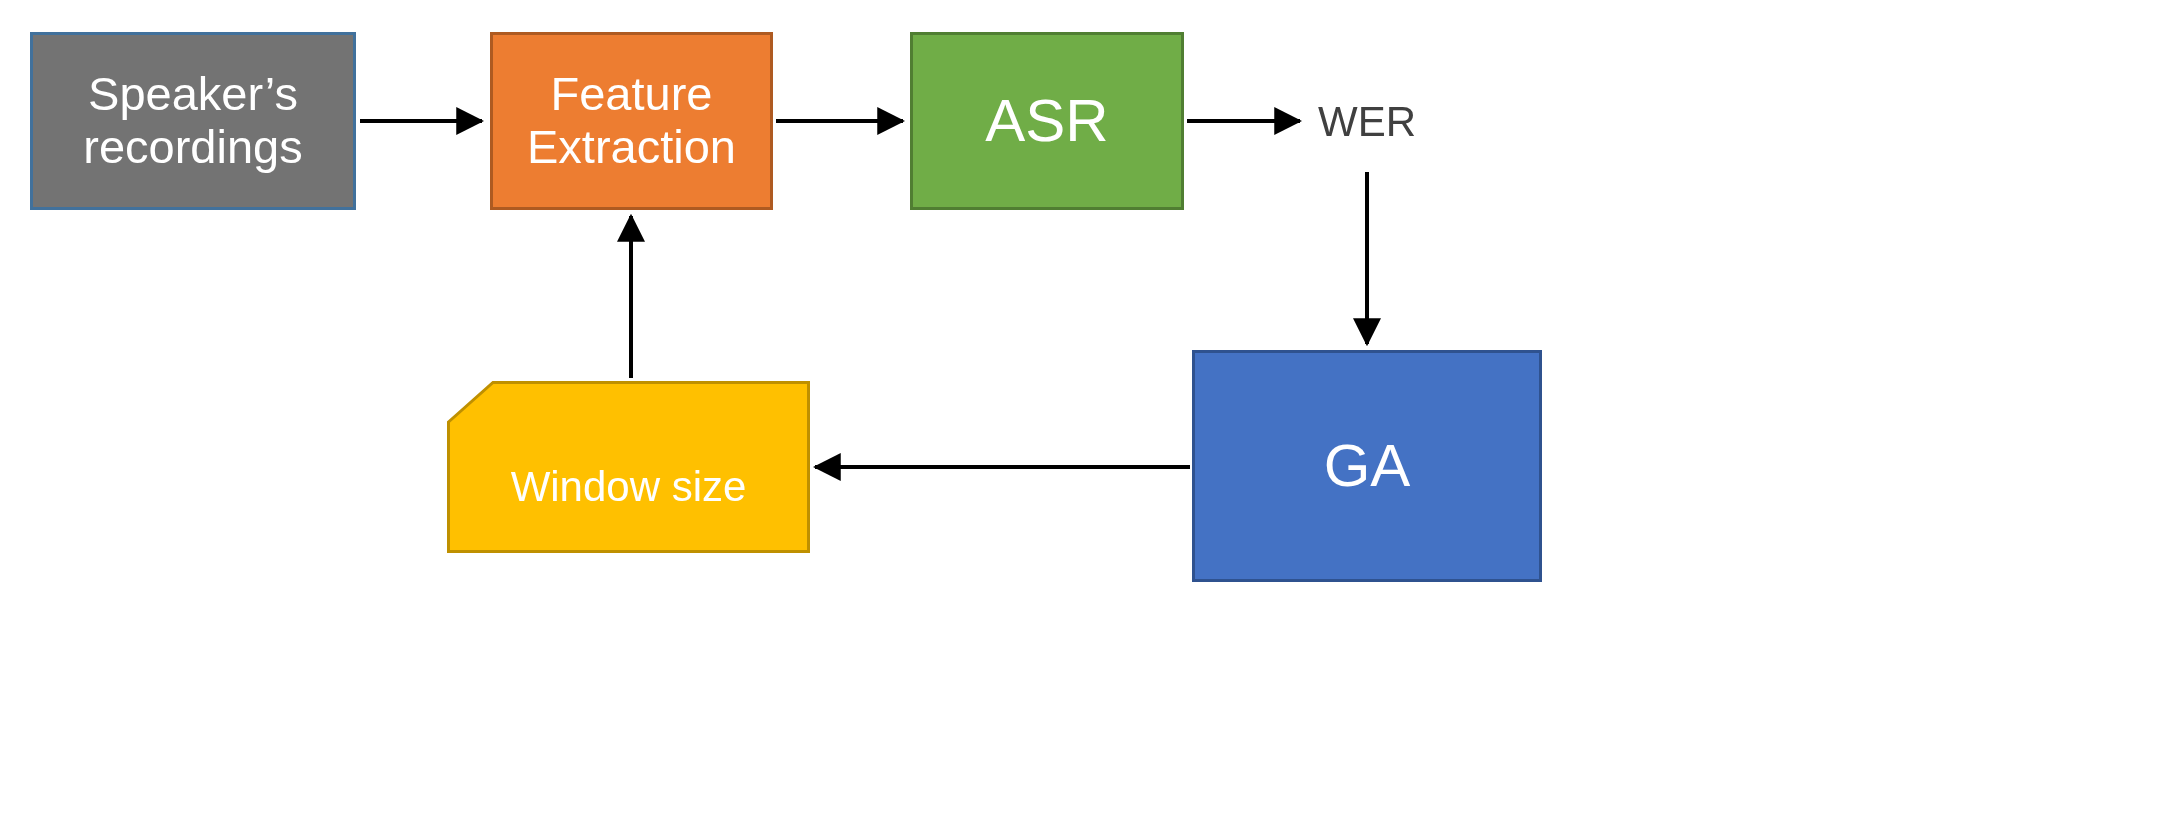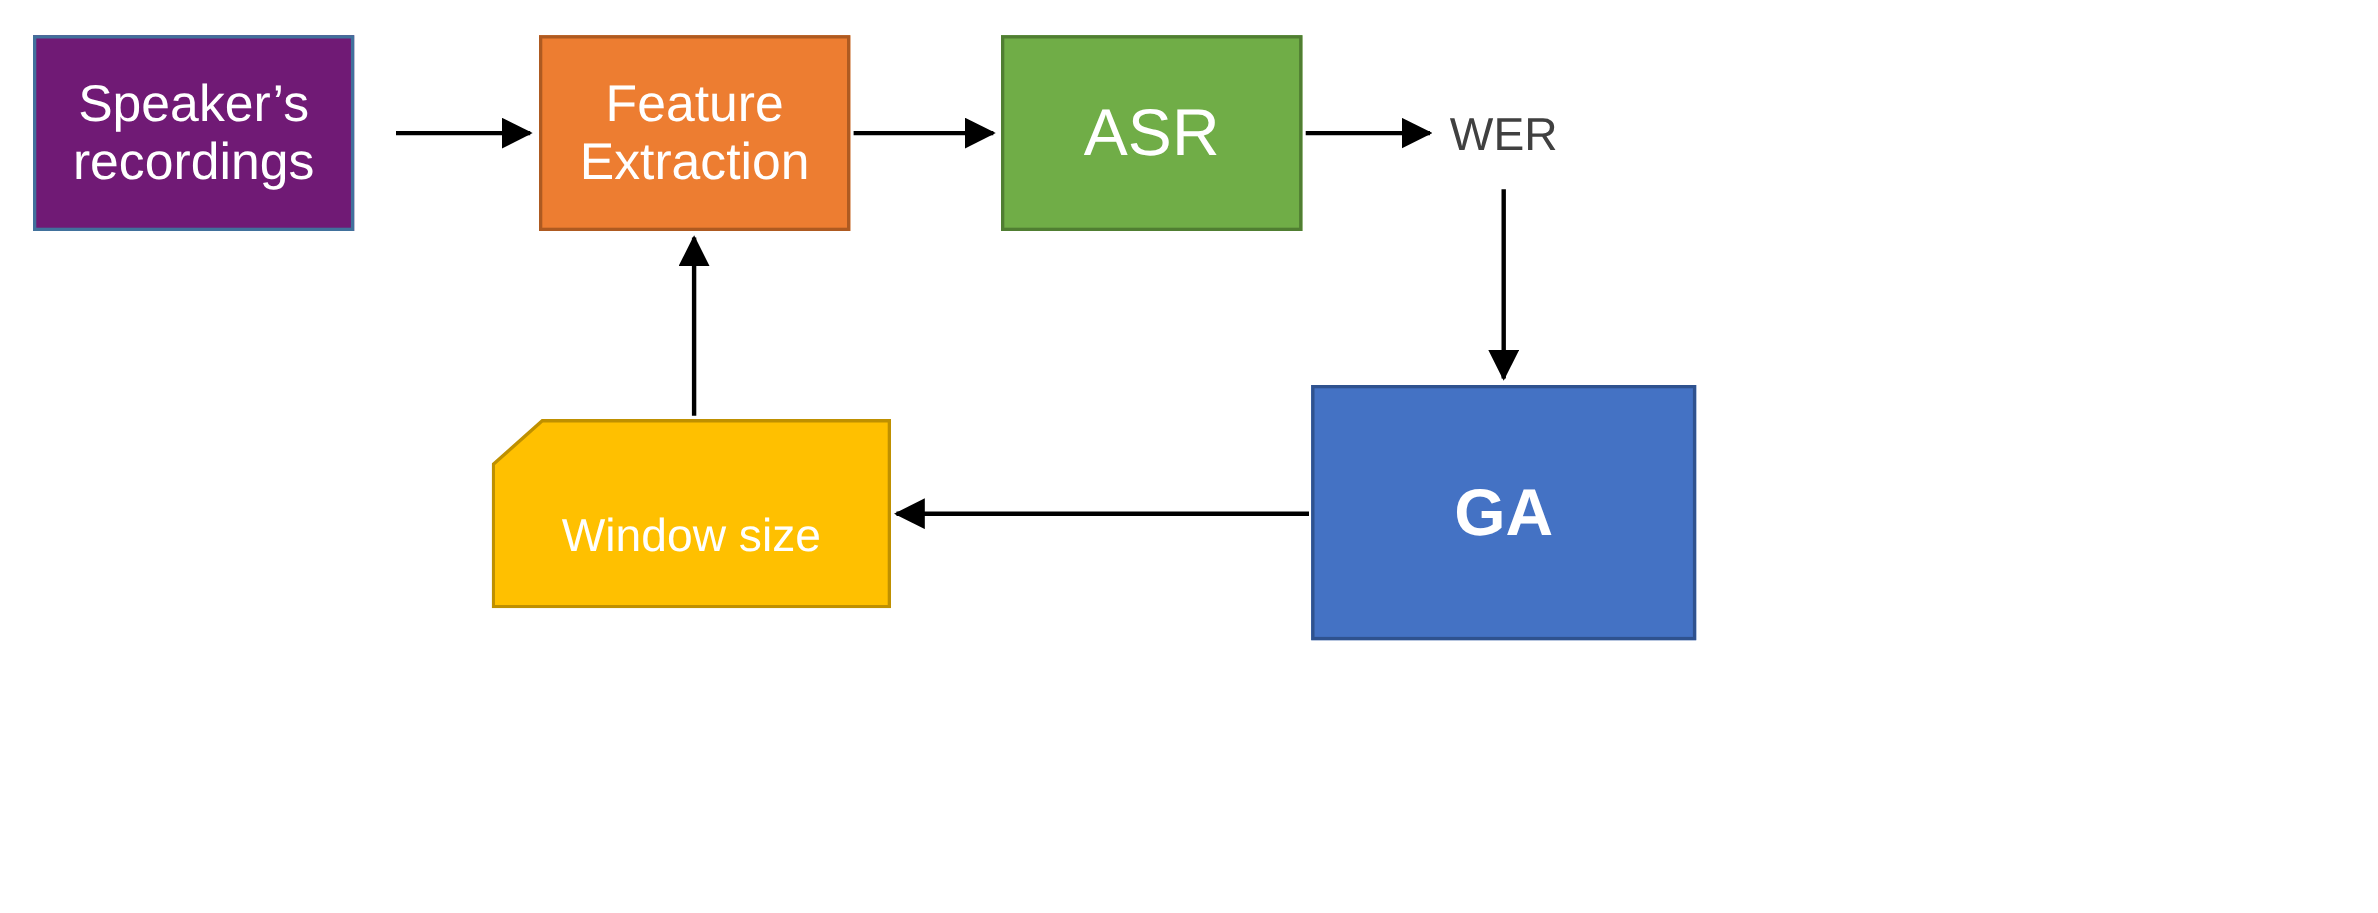--- a/index.html
+++ b/index.html
@@ -29,23 +29,23 @@
     font-family: "Liberation Sans", sans-serif;
     line-height: 1.12;
     white-space: pre-line;
     user-select: none;
   }
 
   
   #node-speaker-recordings {
     left: 30px;
     top: 32px;
-    width: 292px;
+    width: 326px;
     height: 178px;
-    background: #701a75;
+    background: #737373;
     border: 3px solid #41719C;
     font-size: 47px;
   }
 
   
   #node-feature-extraction {
     left: 490px;
     top: 32px;
     width: 283px;
     height: 178px;
@@ -67,21 +67,20 @@
 
   
   #node-ga {
     left: 1192px;
     top: 350px;
     width: 350px;
     height: 232px;
     background: #4472C4;
     border: 3px solid #2F528F;
     font-size: 60px;
-    font-weight: bold;
   }
 
   
   #label-wer {
     position: absolute;
     left: 1318px;
     top: 98px;
     color: #404040;
     font-size: 42px;
     font-family: "Liberation Sans", sans-serif;

